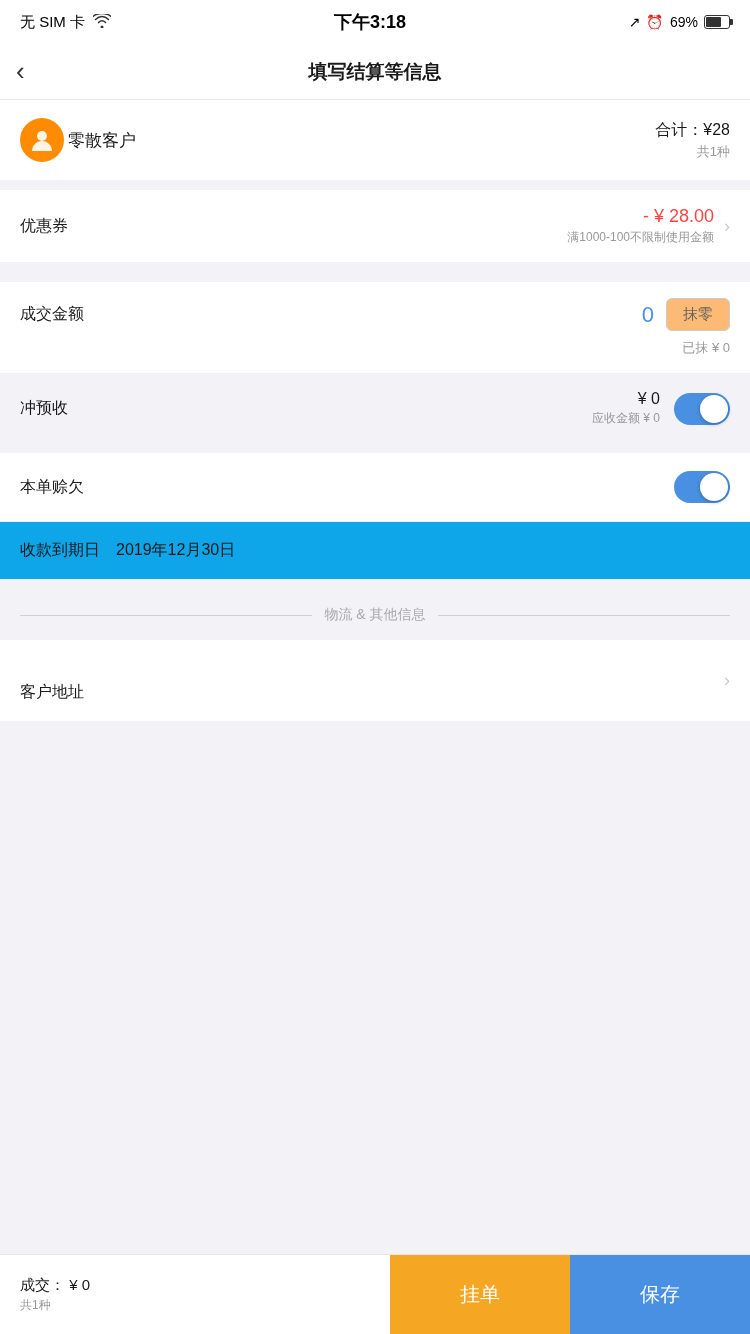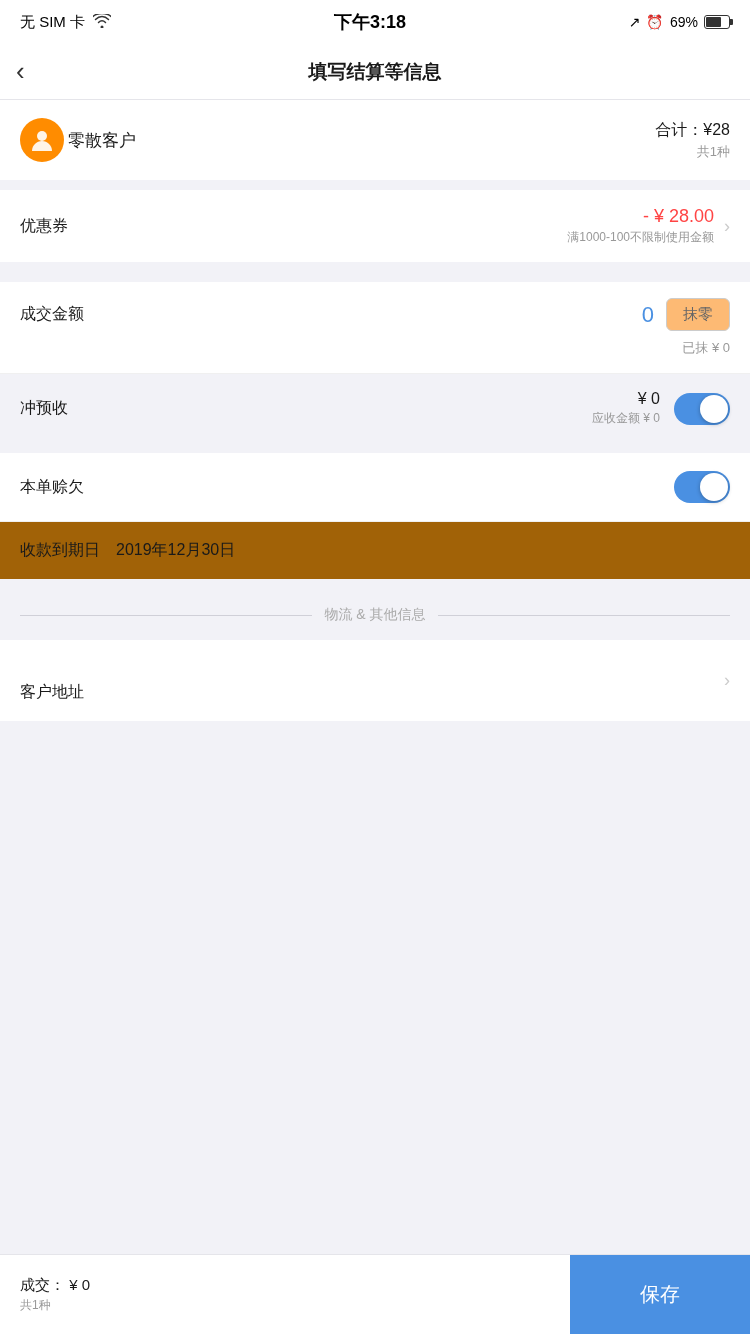--- a/index.html
+++ b/index.html
@@ -248,21 +248,21 @@
       justify-content: space-between;
       margin-bottom: 0;
     }
     .debt-label {
       font-size: 16px;
       color: #1a1a1a;
     }
 
     
     .due-date-section {
-      background: #a16207;
+      background: #0ea5e9;
       padding: 18px 20px;
       border-top: 1px solid #f0f0f0;
     }
     .due-date-row {
       display: flex;
       align-items: center;
       gap: 16px;
     }
     .due-date-label {
       font-size: 16px;
@@ -522,14 +522,15 @@
 </div>
 
 <div class="bottom-bar">
   <div class="bottom-info">
     <div class="bottom-deal">
       <span>成交：</span>
       <span>¥ 0</span>
     </div>
     <div class="bottom-count">共1种</div>
   </div>
+  <button class="btn-pending">挂单</button>
   <button class="btn-save">保存</button>
 </div>
 
 </body></html>

